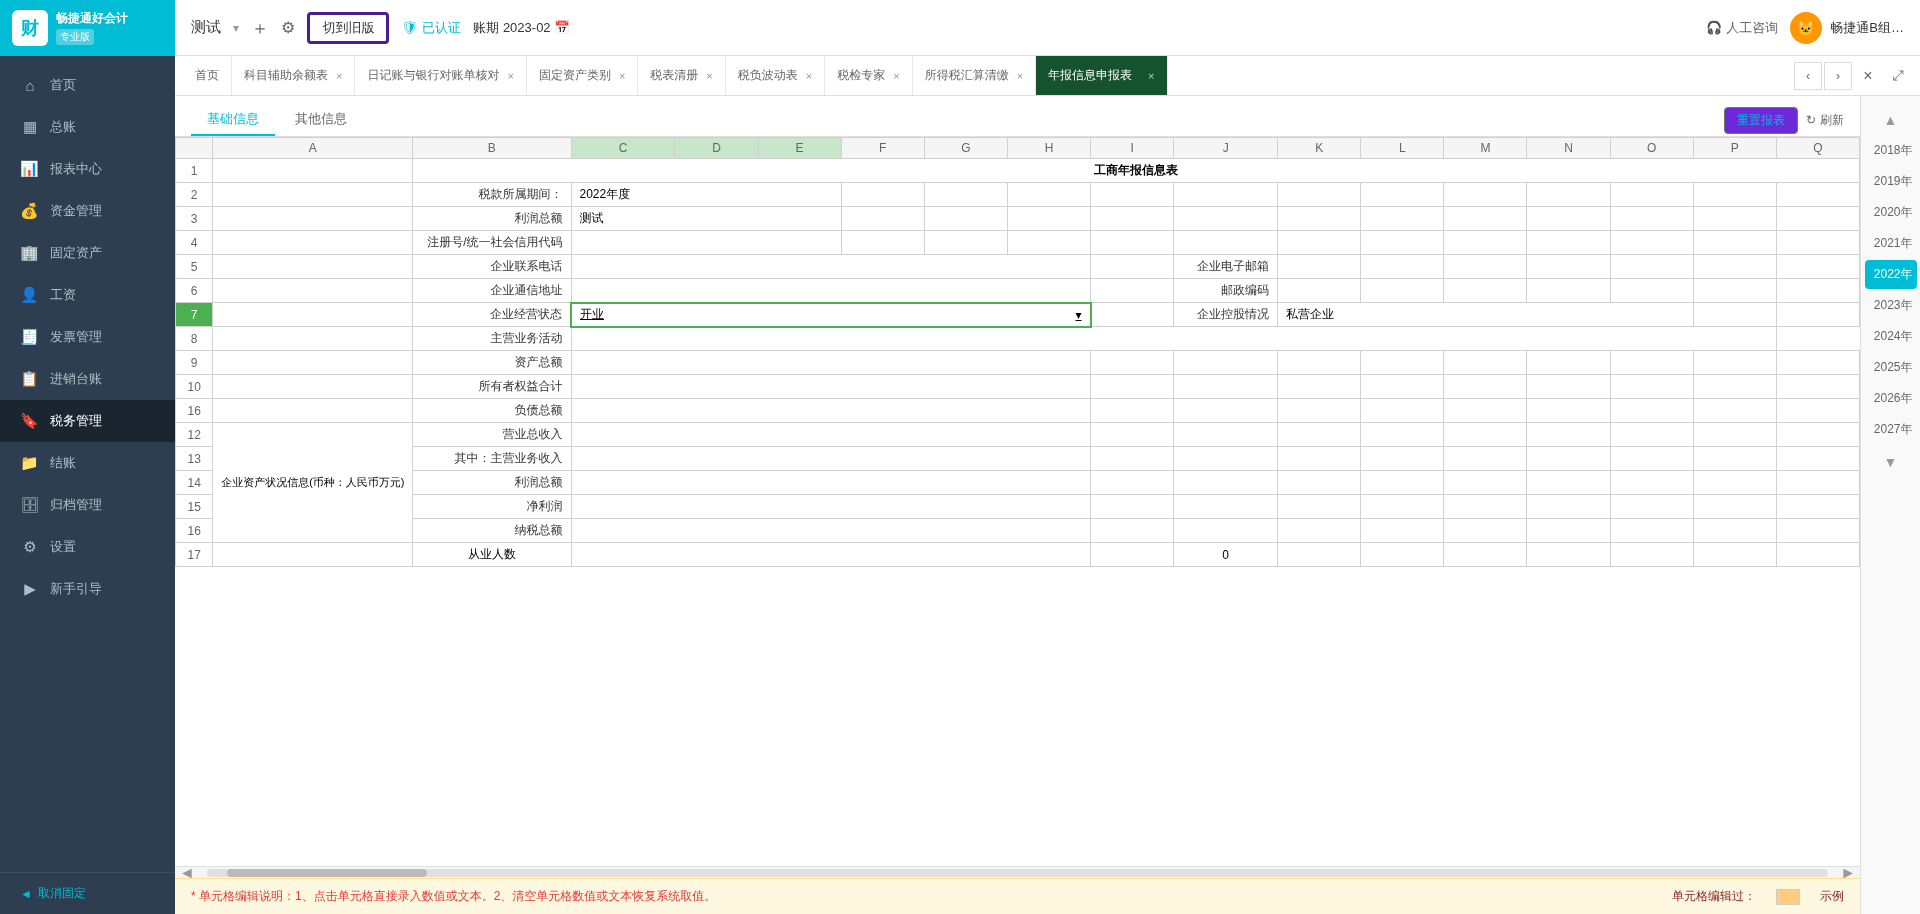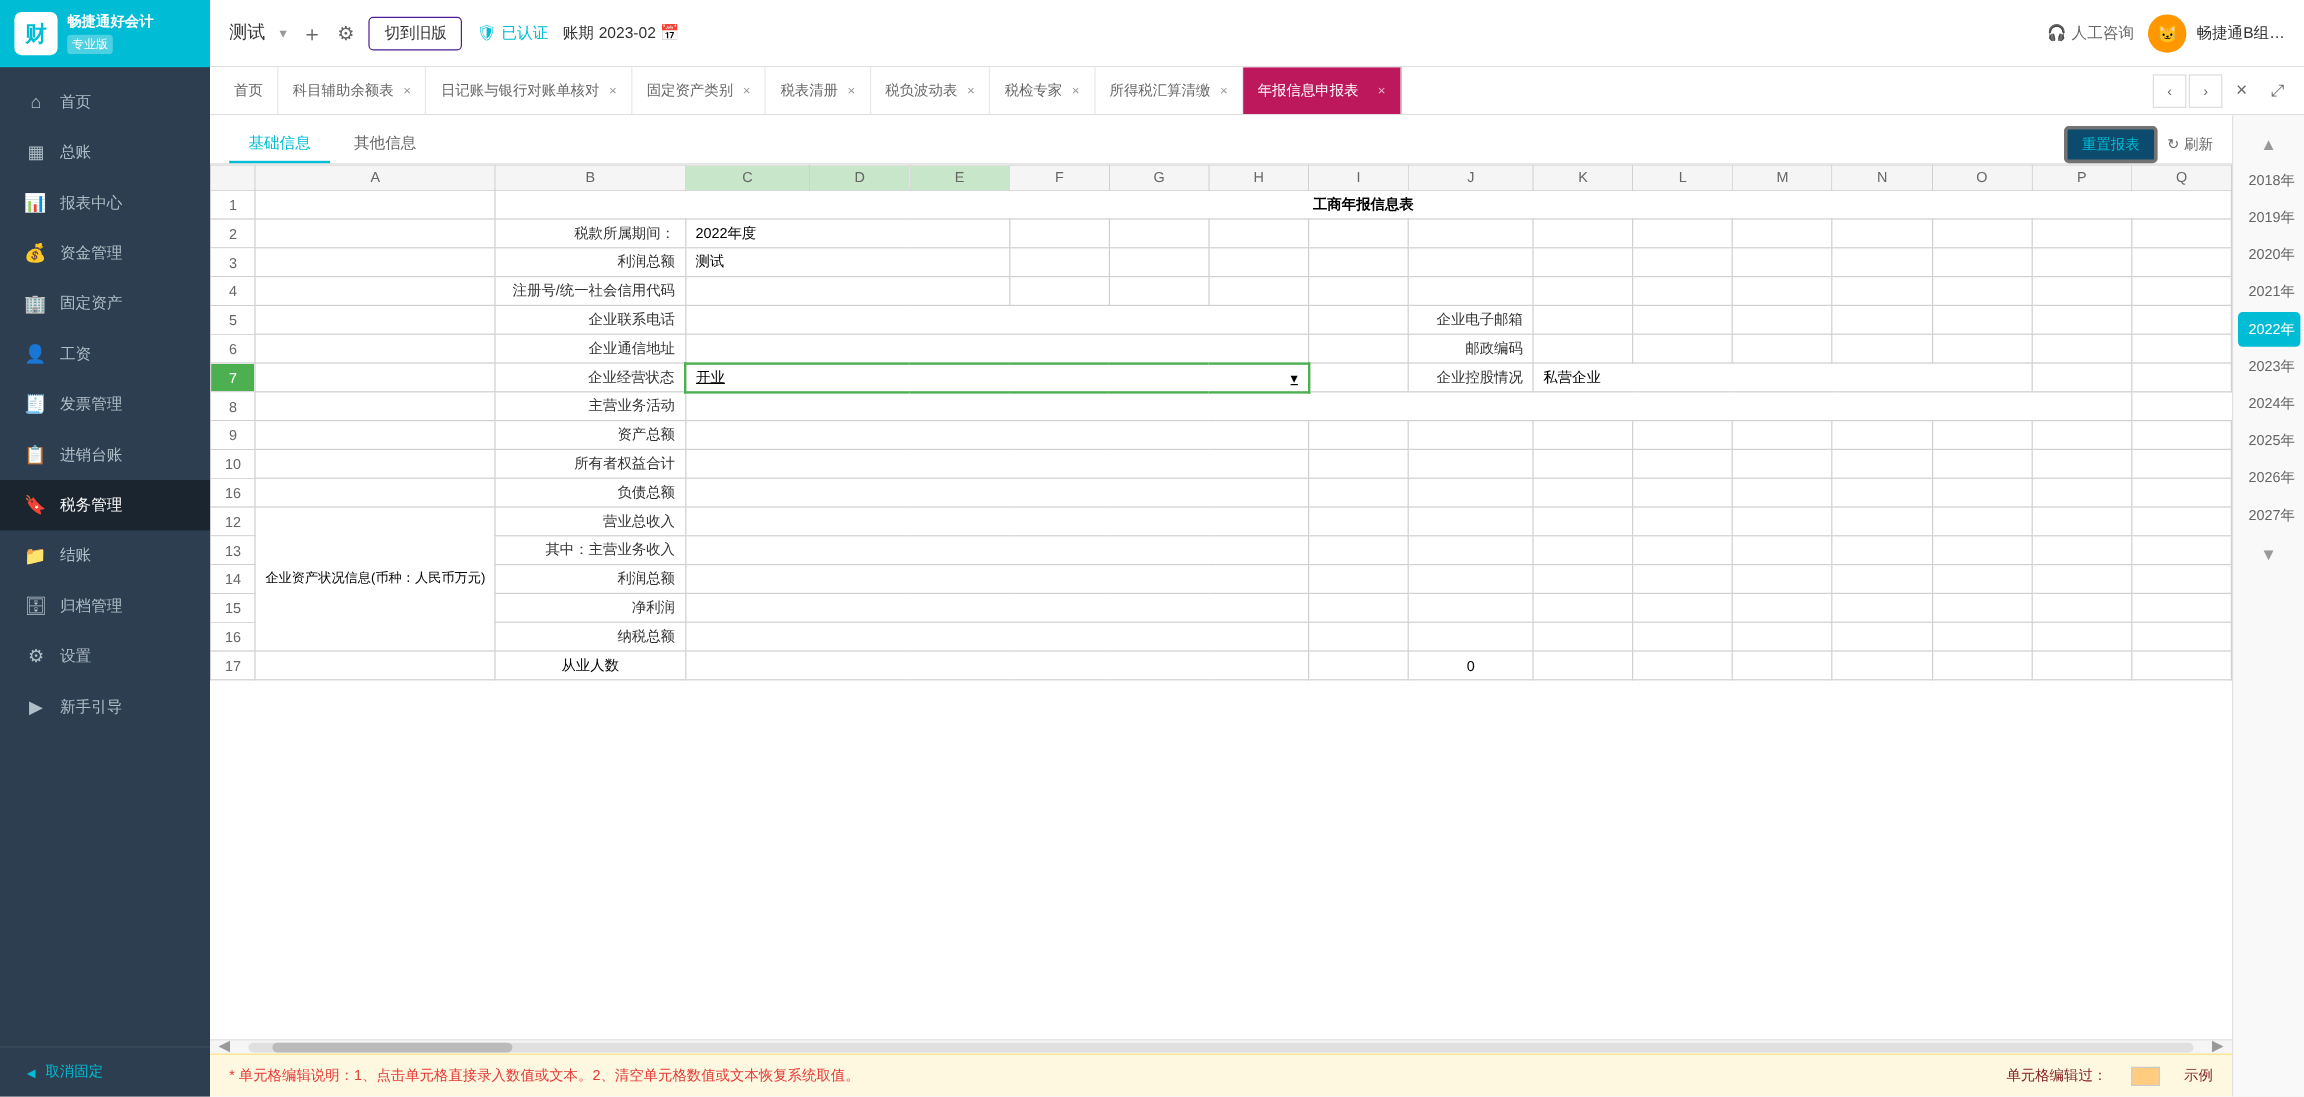--- a/index.html
+++ b/index.html
@@ -24,52 +24,52 @@
 
     
     .main-content { flex: 1; display: flex; flex-direction: column; background: #f5f5f5; overflow: hidden; }
 
     
     .topbar { height: 56px; background: white; display: flex; align-items: center; padding: 0 16px; gap: 12px; border-bottom: 1px solid #e0e0e0; flex-shrink: 0; }
     .topbar-title { font-size: 15px; color: #333; font-weight: 500; }
     .topbar-arrow { color: #999; cursor: pointer; font-size: 12px; }
     .topbar-plus { color: #666; cursor: pointer; font-size: 18px; line-height: 1; }
     .topbar-gear { color: #666; cursor: pointer; font-size: 16px; }
-    .topbar-btn { border: 1px solid #4c1d95; background: white; padding: 4px 12px; border-radius: 4px; cursor: pointer; font-size: 13px; color: #333; }
+    .topbar-btn { border: 3px solid #4c1d95; background: white; padding: 4px 12px; border-radius: 4px; cursor: pointer; font-size: 13px; color: #333; }
     .topbar-certified { color: #00bcd4; display: flex; align-items: center; gap: 4px; font-size: 13px; }
     .topbar-period { color: #333; font-size: 13px; display: flex; align-items: center; gap: 4px; }
     .topbar-spacer { flex: 1; }
     .topbar-service { display: flex; align-items: center; gap: 4px; color: #666; font-size: 13px; cursor: pointer; }
     .topbar-user { display: flex; align-items: center; gap: 8px; }
     .user-avatar { width: 32px; height: 32px; border-radius: 50%; background: #ff9800; display: flex; align-items: center; justify-content: center; color: white; font-size: 14px; overflow: hidden; }
     .user-name { font-size: 13px; color: #333; }
 
     
     .tabbar { background: white; display: flex; align-items: center; border-bottom: 1px solid #e0e0e0; flex-shrink: 0; padding: 0 8px; height: 40px; overflow: hidden; }
     .tab-item { display: flex; align-items: center; gap: 4px; padding: 0 12px; height: 40px; cursor: pointer; font-size: 12px; color: #666; white-space: nowrap; border-right: 1px solid #e8e8e8; flex-shrink: 0; }
-    .tab-item.active { background: #be185d; color: white; gap: 12px; }
+    .tab-item.active { background: #14532d; color: white; gap: 12px; }
     .tab-item .tab-close { color: inherit; opacity: 0.7; font-size: 11px; cursor: pointer; margin-left: 4px; }
     .tab-home { padding: 0 12px; height: 40px; display: flex; align-items: center; color: #666; font-size: 12px; cursor: pointer; border-right: 1px solid #e8e8e8; }
     .tab-nav-btns { display: flex; align-items: center; margin-left: auto; gap: 2px; }
     .tab-nav-btn { width: 28px; height: 28px; display: flex; align-items: center; justify-content: center; cursor: pointer; color: #666; border: 1px solid #ddd; background: white; font-size: 12px; }
     .tab-close-all { width: 28px; height: 28px; display: flex; align-items: center; justify-content: center; cursor: pointer; color: #666; font-size: 16px; }
     .tab-expand { width: 28px; height: 28px; display: flex; align-items: center; justify-content: center; cursor: pointer; color: #666; font-size: 14px; }
 
     
     .page-content { flex: 1; display: flex; overflow: hidden; }
 
     
     .spreadsheet-container { flex: 1; display: flex; flex-direction: column; background: white; overflow: hidden; }
 
     
     .sub-tabs { display: flex; align-items: center; padding: 8px 16px 0; border-bottom: 1px solid #e0e0e0; background: white; flex-shrink: 0; }
     .sub-tab { padding: 6px 16px; cursor: pointer; font-size: 13px; color: #666; border-bottom: 2px solid transparent; margin-right: 4px; }
     .sub-tab.active { color: #00bcd4; border-bottom-color: #00bcd4; }
     .sub-tab-actions { margin-left: auto; display: flex; gap: 8px; }
-    .reset-btn { border: 3px solid #737373; color: #00bcd4; background: #0c4a6e; padding: 4px 12px; border-radius: 4px; cursor: pointer; font-size: 12px; }
+    .reset-btn { border: 1px solid #737373; color: #00bcd4; background: #6d28d9; padding: 4px 12px; border-radius: 4px; cursor: pointer; font-size: 12px; }
     .refresh-btn { border: none; background: none; color: #666; cursor: pointer; font-size: 12px; display: flex; align-items: center; gap: 4px; }
 
     
     .spreadsheet { flex: 1; overflow: auto; position: relative; }
     .spreadsheet::-webkit-scrollbar { width: 8px; height: 8px; }
     .spreadsheet::-webkit-scrollbar-thumb { background: #ccc; border-radius: 4px; }
     .sheet-table { border-collapse: collapse; min-width: 100%; }
     .sheet-table th, .sheet-table td { border: 1px solid #d0d0d0; font-size: 12px; white-space: nowrap; }
     .col-header { background: #f5f5f5; color: #666; text-align: center; padding: 3px 8px; font-weight: normal; min-width: 60px; position: sticky; top: 0; z-index: 2; }
     .row-header { background: #f5f5f5; color: #666; text-align: center; padding: 3px 6px; min-width: 36px; position: sticky; left: 0; z-index: 1; font-weight: normal; }

